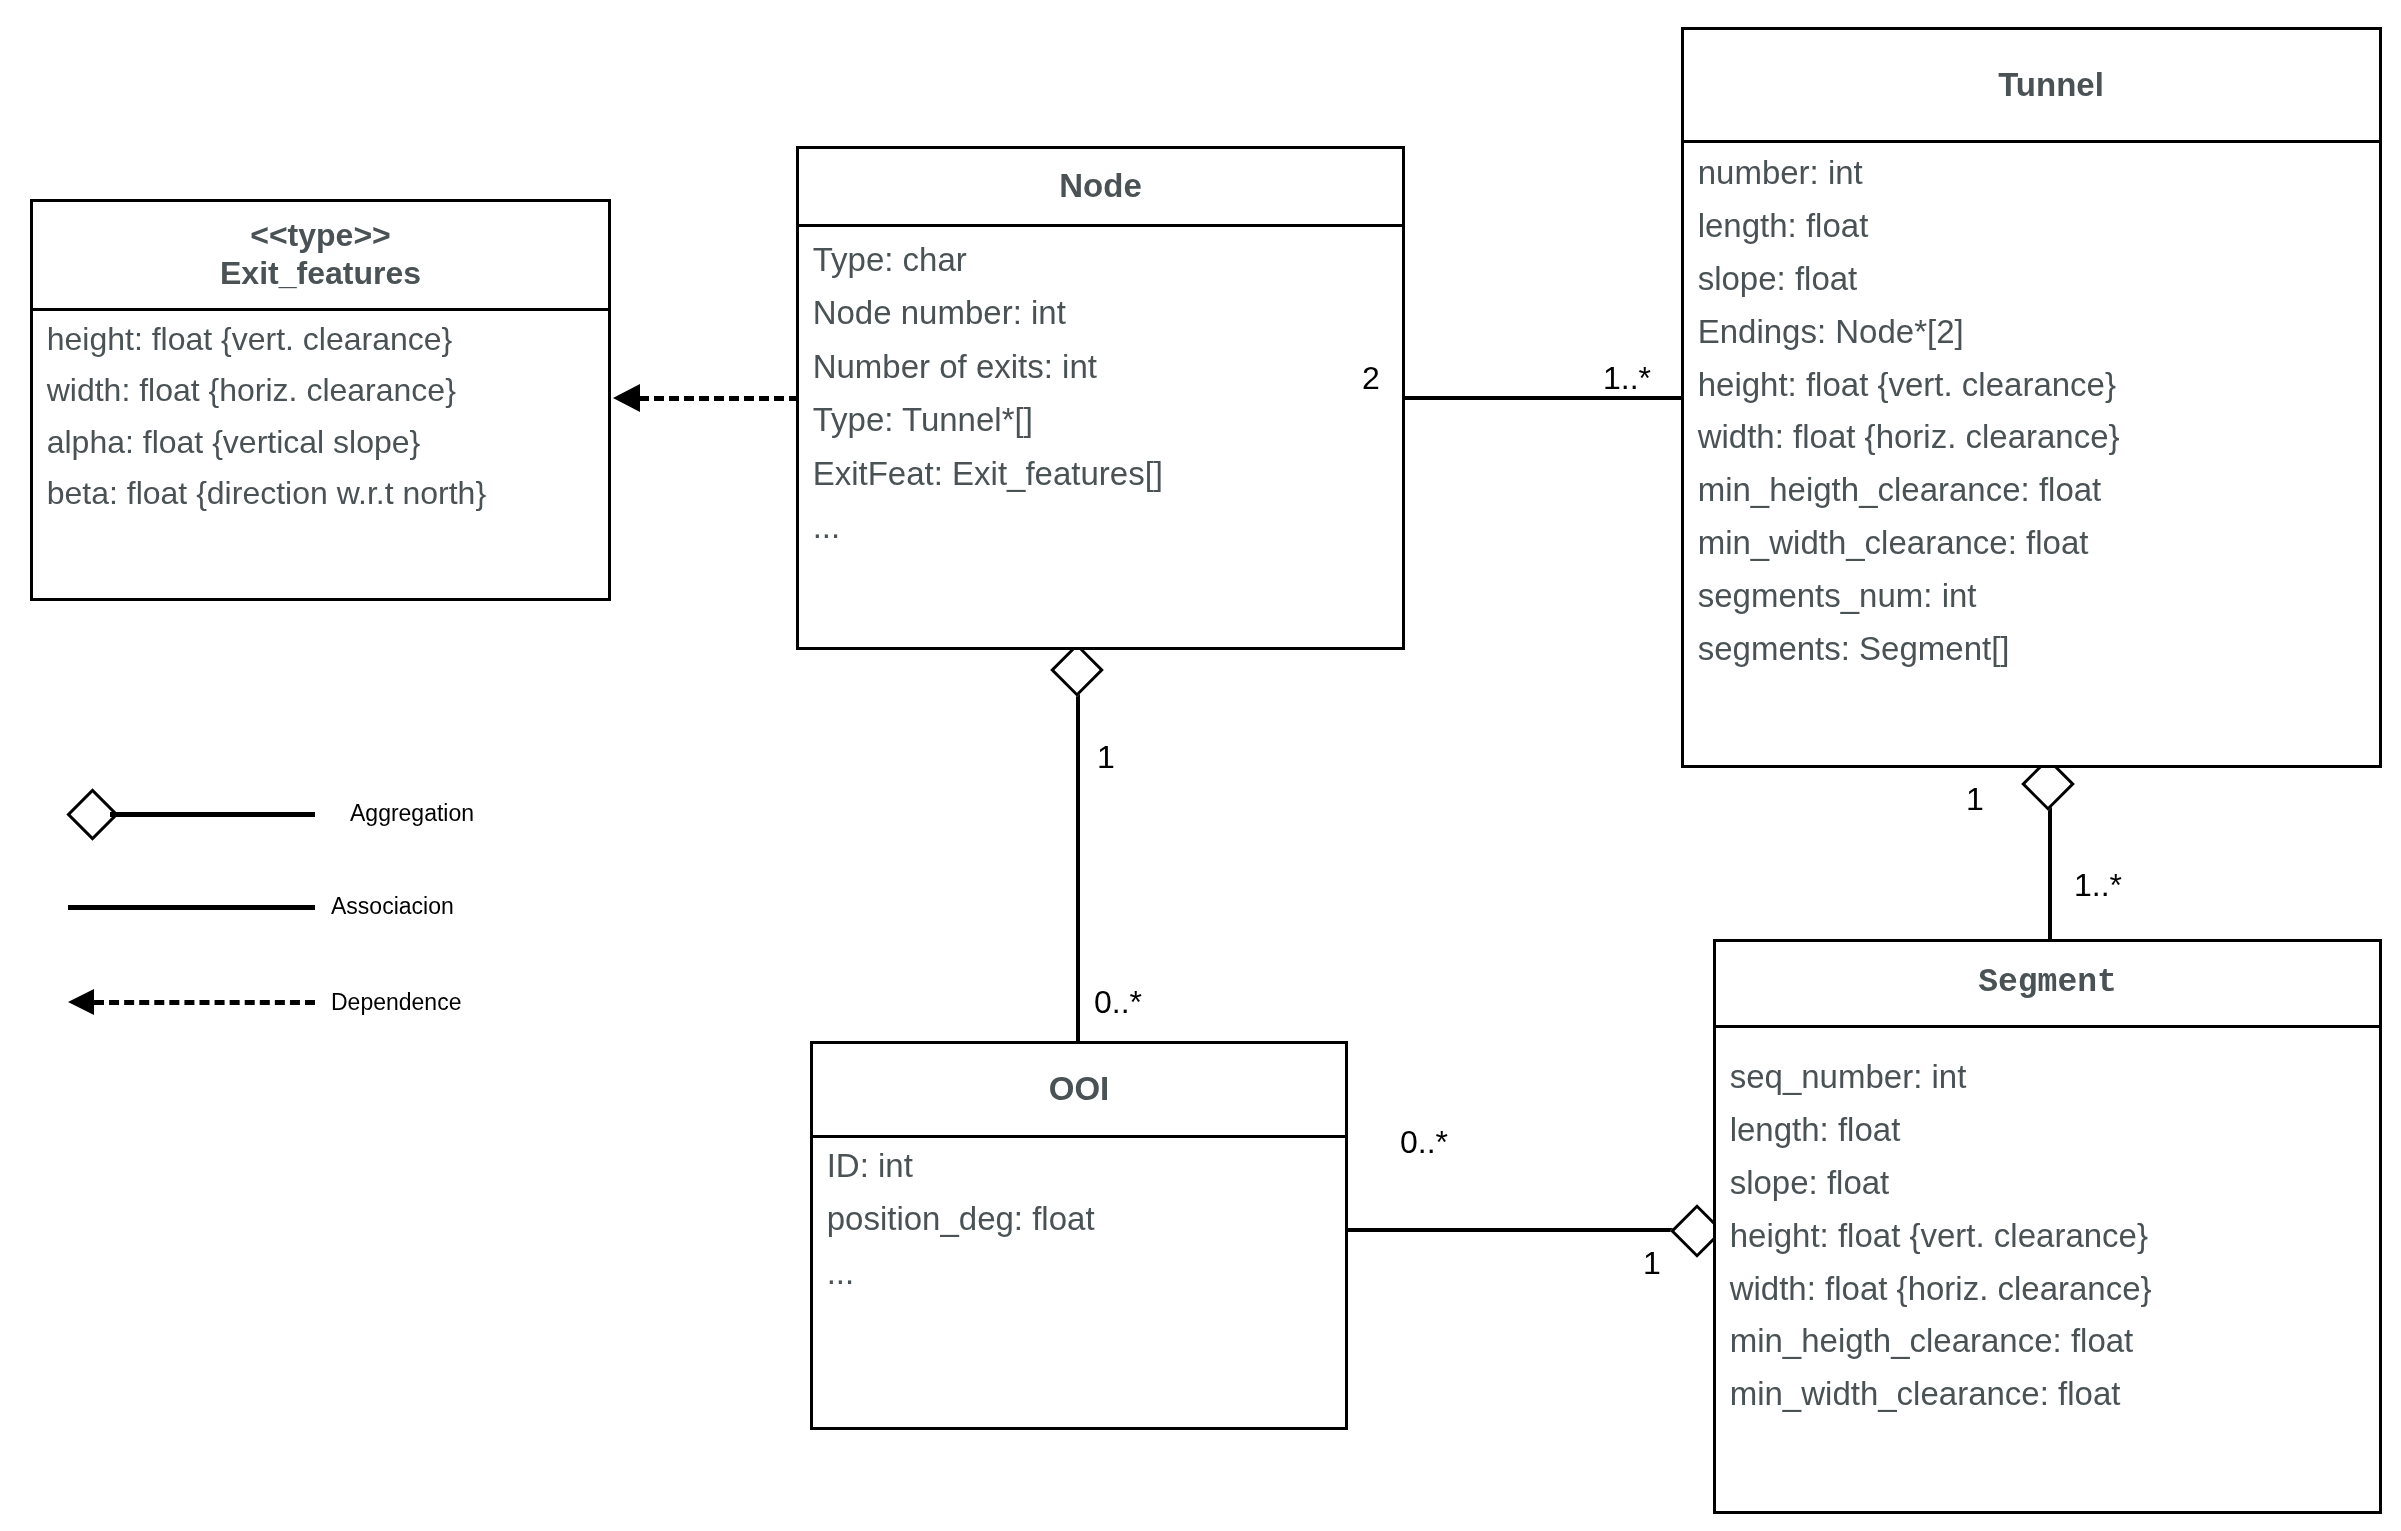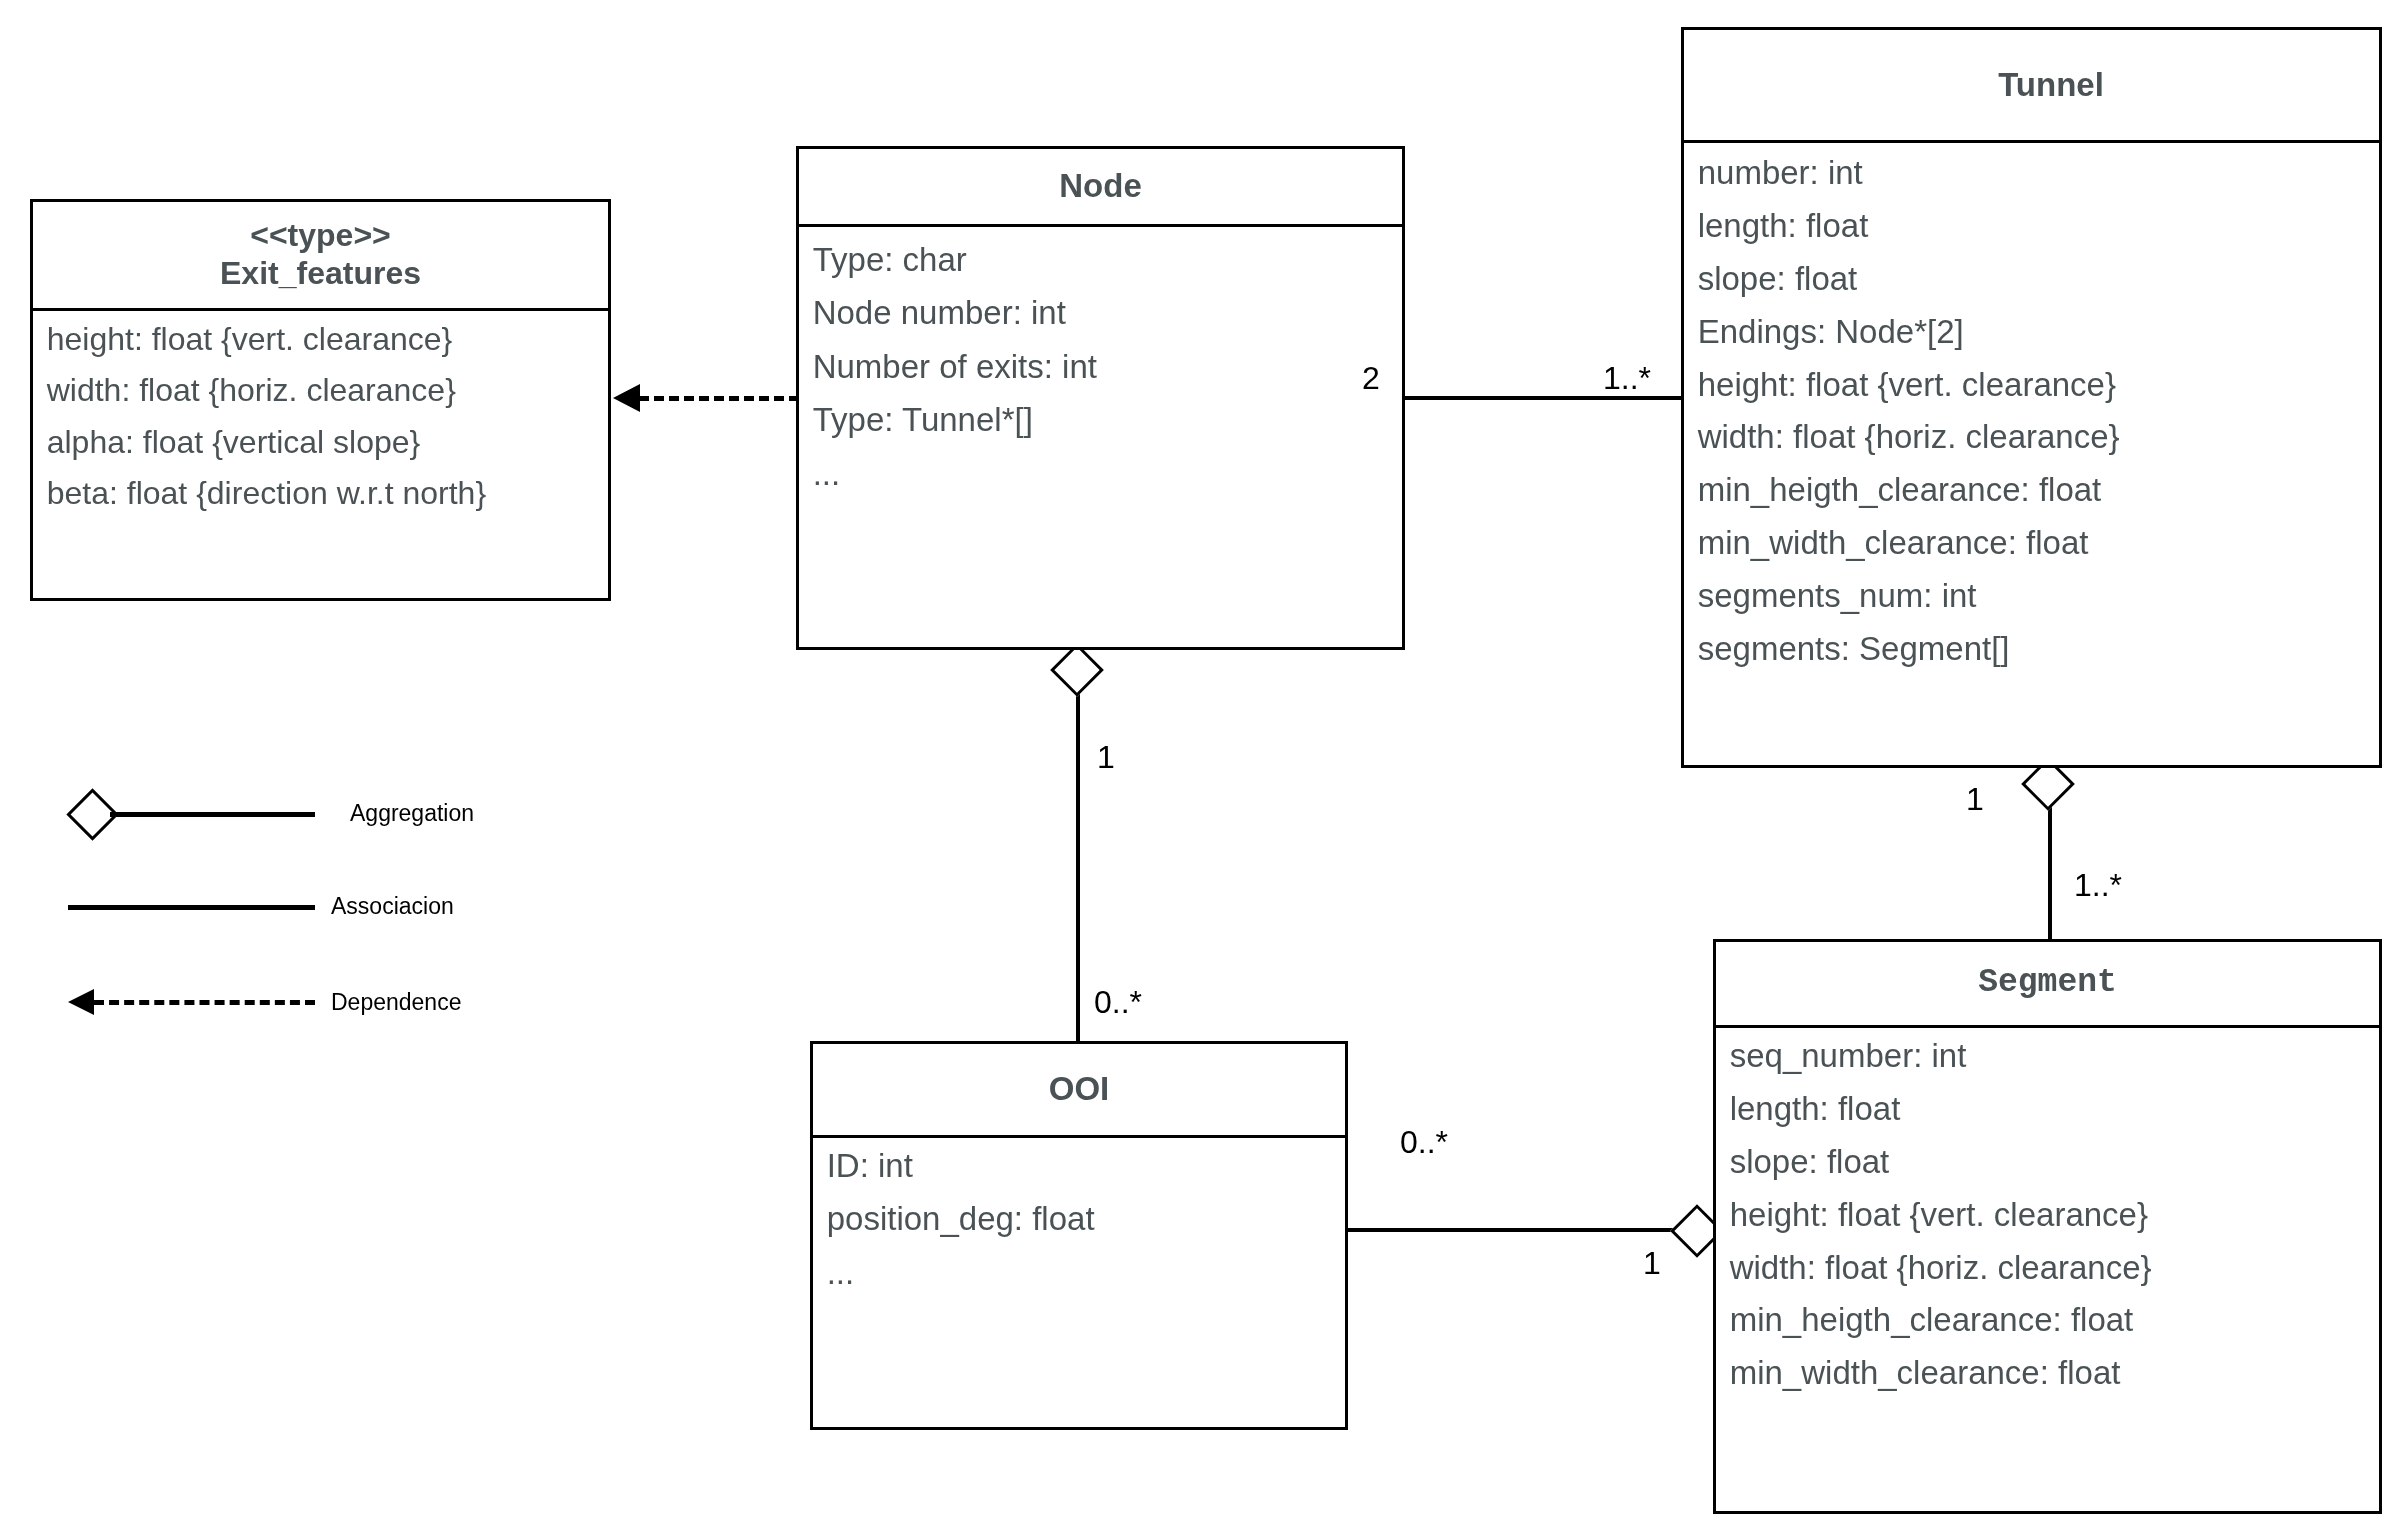--- a/index.html
+++ b/index.html
@@ -70,21 +70,21 @@
   #box-tunnel .uml-body   { font-size: 33px; padding-top: 9px; }
   #box-tunnel .attr       { margin-bottom: 10px; }
 
   #box-ooi { left: 810px; top: 1041px; width: 538px;  height: 389px; }
   #box-ooi .uml-header { height: 94px; font-size: 33px; }
   #box-ooi .uml-body   { font-size: 33px; padding-top: 7px; }
   #box-ooi .attr       { margin-bottom: 10.6px; }
 
   #box-segment { left: 1713px; top: 939px; width: 669px;  height: 575px; }
   #box-segment .uml-header { height: 86px; font-size: 33px; font-family: Liberation Mono, monospace; }
-  #box-segment .uml-body   { font-size: 33px; padding-top: 7px; }
+  #box-segment .uml-body   { font-size: 33px; padding-top: 28px; }
   #box-segment .attr       { margin-bottom: 10px; }
 
   
   .conn {
     position: absolute;
     background: #000000;
     z-index: 2;
   }
   .conn-h { height: 3.8px; }
   .conn-v { width: 3.8px; }
@@ -193,20 +193,21 @@
 
   <div class="uml-class" id="box-node">
     <div class="uml-header">
       <span>Node</span>
     </div>
     <div class="uml-body">
       <span class="attr">Type: char</span>
       <span class="attr">Node number: int</span>
       <span class="attr">Number of exits: int</span>
       <span class="attr">Type: Tunnel*[]</span>
+      <span class="attr">ExitFeat: Exit_features[]</span>
       <span class="attr">...</span>
     </div>
   </div>
 
   <div class="uml-class" id="box-tunnel">
     <div class="uml-header">
       <span>Tunnel</span>
     </div>
     <div class="uml-body">
       <span class="attr">number: int</span>

